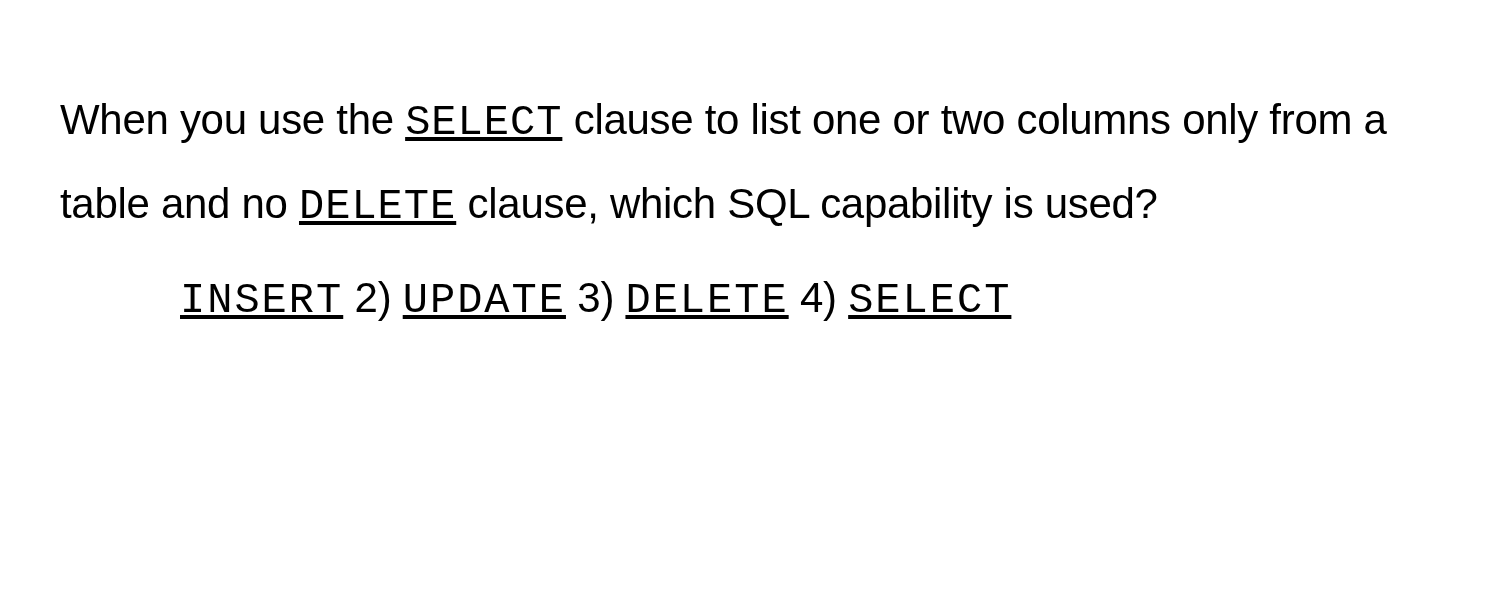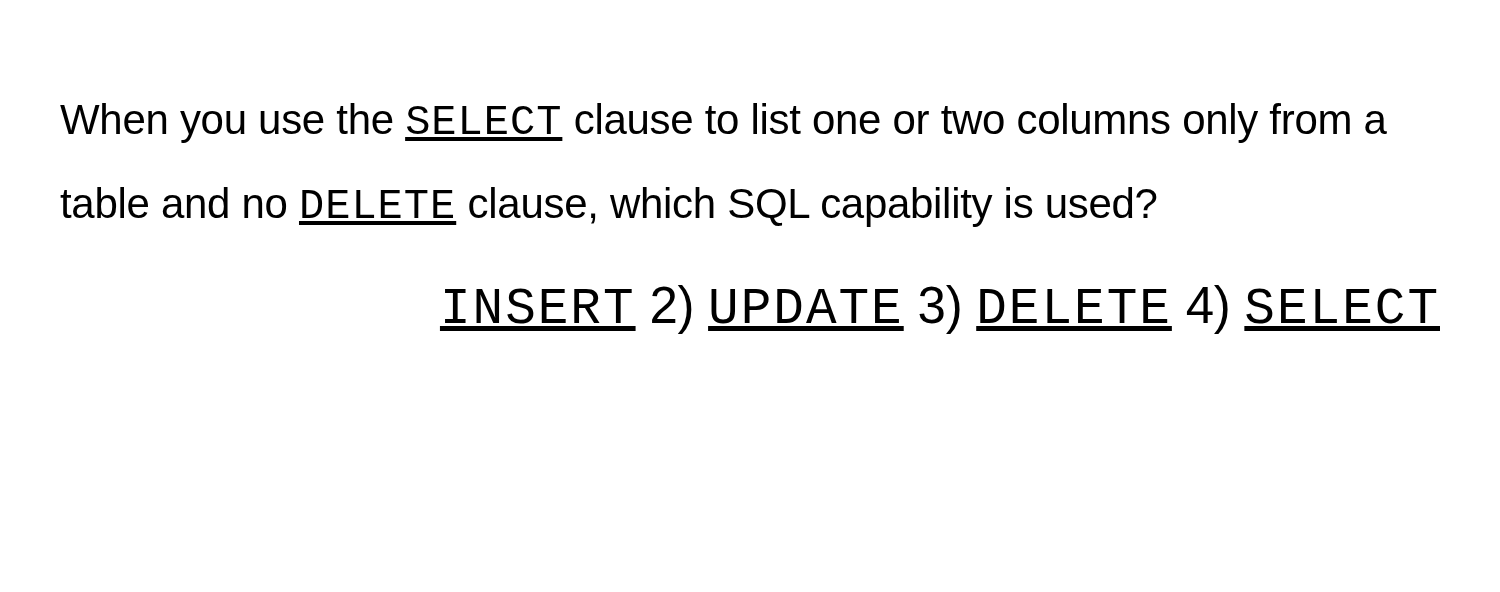--- a/index.html
+++ b/index.html
@@ -19,26 +19,25 @@
       font-size: 42px;
       line-height: 1.9;
       letter-spacing: -0.3px;
     }
     .mono {
       font-family: "Courier New", Courier, monospace;
       letter-spacing: 1px;
       text-decoration: underline;
     }
     .options {
-      font-size: 51px;
+      font-size: 42px;
       line-height: 1.9;
       margin-top: 10px;
       padding-left: 120px;
       letter-spacing: -0.3px;
-      text-align: right;
     }
     .options .mono {
       letter-spacing: 2px;
     }
   </style>
 </head>
 <body>
 
 <div class="question">
   <span>When you use the </span><span class="mono">SELECT</span><span> clause to list one or two columns only from a table and no </span><span class="mono">DELETE</span><span> clause, which SQL capability is used?</span>

